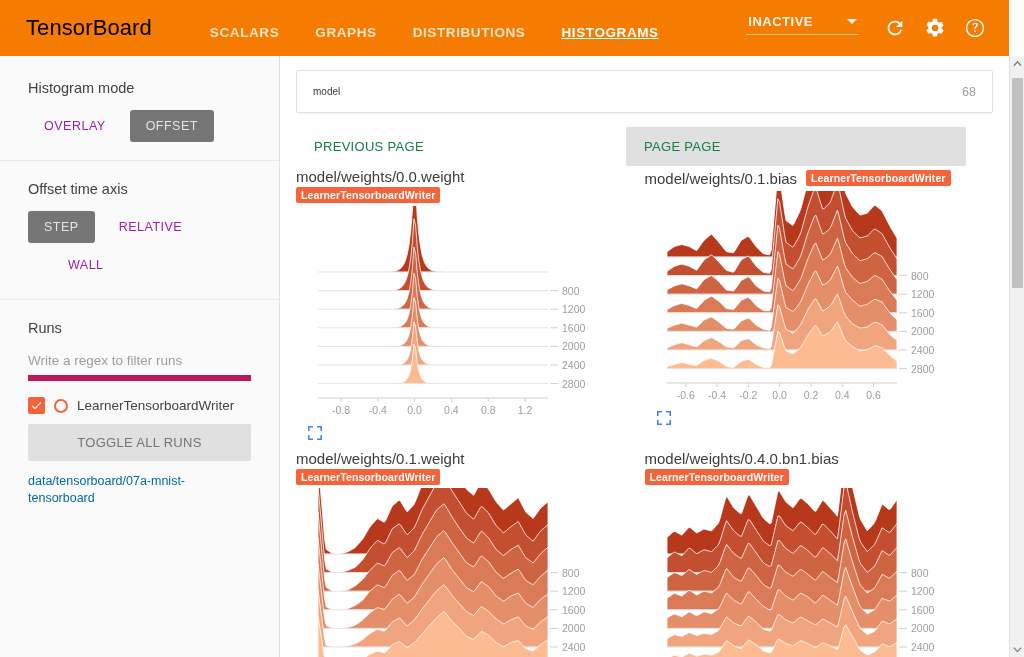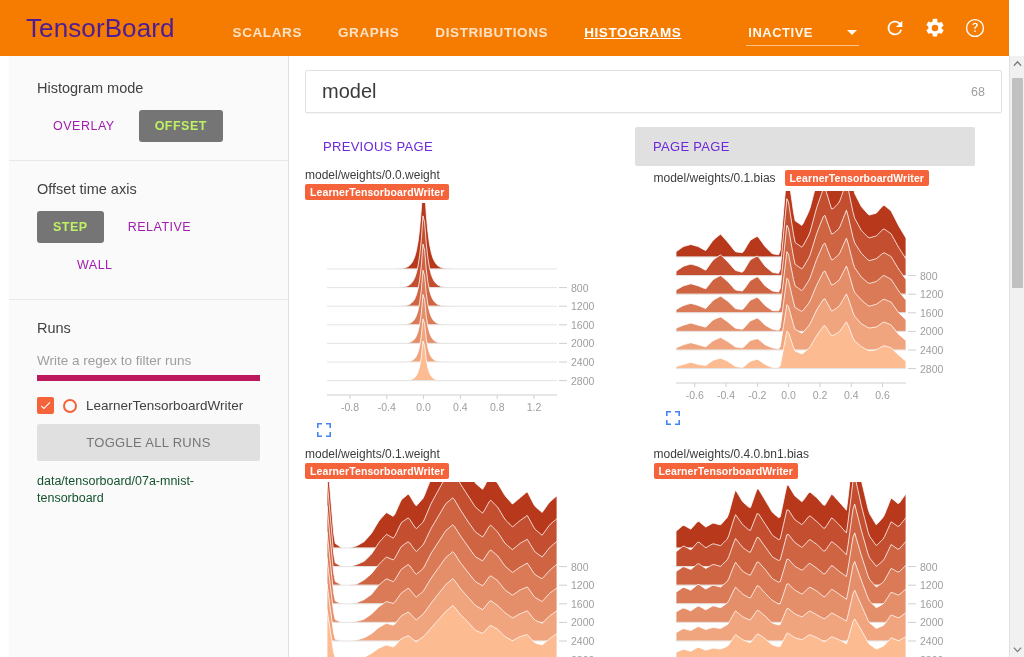--- a/index.html
+++ b/index.html
@@ -12,35 +12,35 @@
   }
   #app { position: relative; width: 1024px; height: 657px; overflow: hidden; background:#fff; }
 
   
   .topbar {
     position: absolute; left:0; top:0; width:1009px; height:56px;
     background:#f57c00;
     display:flex; align-items:center;
   }
   .brand {
-    color:#4c1d95; font-size:26px; font-weight:400; letter-spacing:.1px;
+    color:#000000; font-size:22px; font-weight:400; letter-spacing:.1px;
     margin-left:26px; margin-right:40px; white-space:nowrap;
   }
   .tabs { display:flex; align-items:stretch; height:48px; }
   .tab {
     display:flex; align-items:center; padding:0 18px; height:56px;
     color:rgba(255,255,255,.78); font-size:13.5px; font-weight:bold;
     letter-spacing:.6px; cursor:pointer; position:relative; white-space:nowrap;
   }
   .tab.active { color:#ffffff;text-decoration:underline; }
   .tab.active::after {
     content:""; position:absolute; left:0; right:0; bottom:0; height:3px; background:#fff;
   }
   .topbar-right {
-    margin-left:auto; display:flex; align-items:flex-end; padding-right:16px; gap:4px;
+    margin-left:auto; display:flex; align-items:flex-start; padding-right:16px; gap:4px;
   }
   .inactive-select {
     position:relative; display:flex; align-items:center; gap:34px;
     color:rgba(255,255,255,.92); font-size:13px; font-weight:bold; letter-spacing:.5px;
     padding:4px 2px 6px 2px; margin-right:14px; cursor:pointer;
   }
   .inactive-select::after {
     content:""; position:absolute; left:0; right:0; bottom:0; height:1px;
     background:rgba(255,255,255,.55);
   }
@@ -48,38 +48,38 @@
     width:0;height:0;border-left:5px solid transparent;border-right:5px solid transparent;
     border-top:5px solid rgba(255,255,255,.95);
   }
   .icon-btn {
     width:36px;height:36px;border-radius:50%;display:flex;align-items:center;justify-content:center;
     cursor:pointer;
   }
   .icon-btn svg { display:block; }
 
   
-  .body-wrap { position:absolute; left:9px; top:56px; width:1009px; height:601px; display:flex; }
+  .body-wrap { position:absolute; left:0; top:56px; width:1009px; height:601px; display:flex; }
 
   
   .sidebar {
     width:280px; height:601px; background:#fafafa;
     border-right:1px solid #e0e0e0; overflow:hidden;
     padding-top:4px;
   }
   .sec { padding:16px 28px 18px 28px; border-bottom:1px solid #e8e8e8; }
   .sec:last-child { border-bottom:none; }
   .sec-title { font-size:14.5px; color:#424242; margin:4px 0 14px 0; font-weight:400; }
   .btn-row { display:flex; align-items:center; gap:8px; flex-wrap:wrap; }
   .toggle {
     font-size:12.5px; letter-spacing:.5px; color:#a21caf; background:transparent;
     border:none; padding:9px 16px; border-radius:3px; cursor:pointer; font-weight:400;
     font-family:"Liberation Sans", sans-serif;
   }
-  .toggle.sel { background:#757575; color:#bef264; font-weight:bold; }
+  .toggle.sel { background:#757575; color:#e5e5e5; font-weight:normal; }
   .filter-input {
     width:100%; border:none; border-bottom:6px solid #be185d; background:transparent;
     font-size:13.5px; color:#9e9e9e; padding:3px 0 7px 0; outline:none;
     font-family:"Liberation Sans", sans-serif;
   }
   .filter-input::placeholder { color:#9e9e9e; }
   .run-row { display:flex; align-items:center; gap:9px; margin:16px 0 10px 0; }
   .cb {
     width:17px;height:17px;background:#f4633a;border-radius:2px;
     display:flex;align-items:center;justify-content:center;cursor:pointer;flex:none;
@@ -87,48 +87,48 @@
   .cb svg { display:block; }
   .run-dot {
     width:14px;height:14px;border-radius:50%;border:2px solid #f4633a;flex:none;
   }
   .run-name { font-size:13.5px; color:#424242; white-space:nowrap; }
   .toggle-all {
     display:block; width:100%; text-align:center; background:#e0e0e0; color:#757575;
     border:none; padding:11px 0; font-size:13px; letter-spacing:.3px; cursor:pointer;
     border-radius:2px; font-family:"Liberation Sans", sans-serif;
   }
-  .logdir { font-size:12.5px; color:#14532d; line-height:1.35; margin-top:12px; }
+  .logdir { font-size:12.5px; color:#0369a1; line-height:1.35; margin-top:12px; }
 
   
   .main {
     flex:1; height:601px; background:#ffffff; overflow:hidden;
     padding:14px 16px 0 16px;
   }
   .card {
     border:1px solid #e2e2e2; background:#fff; border-radius:2px;
     height:43px; display:flex; align-items:center; padding:0 16px;
     box-shadow:0 1px 1px rgba(0,0,0,.04);
   }
-  .card-title { font-size:20px; color:#3a3a3a; }
+  .card-title { font-size:10px; color:#3a3a3a; }
   .card-count { margin-left:auto; font-size:12.5px; color:#9e9e9e; }
 
   .pager { display:flex; margin:14px 0 2px 0; }
   .pg-btn {
-    font-size:13px; color:#6d28d9; letter-spacing:.3px; border:none; background:transparent;
+    font-size:13px; color:#15803d; letter-spacing:.3px; border:none; background:transparent;
     padding:12px 18px; border-radius:2px; cursor:pointer; text-align:left;
     font-family:"Liberation Sans", sans-serif;
   }
   .pg-next { background:#e0e0e0; width:340px; }
   .pg-prev { width:330px; }
 
   .grid { display:flex; flex-wrap:wrap; }
   .chart-cell { width:50%; padding:0 10px 0 0; }
   .chart-head { display:flex; align-items:center; gap:9px; margin-bottom:3px; min-height:20px; }
-  .chart-name { font-size:12px; color:#3c3c3c; white-space:nowrap; }
+  .chart-name { font-size:15px; color:#3c3c3c; white-space:nowrap; }
   .run-tag {
     background:#f4633a; color:#fff; font-size:10.5px; font-weight:bold;
     padding:2px 5px; border-radius:2px; white-space:nowrap; letter-spacing:.1px;
   }
   .chart-head.stack { display:block; }
   .chart-head.stack .run-tag { display:inline-block; margin-top:1px; }
   .plot-svg { display:block; }
   .expand-icon { margin:2px 0 6px 12px; cursor:pointer; }
 
   

